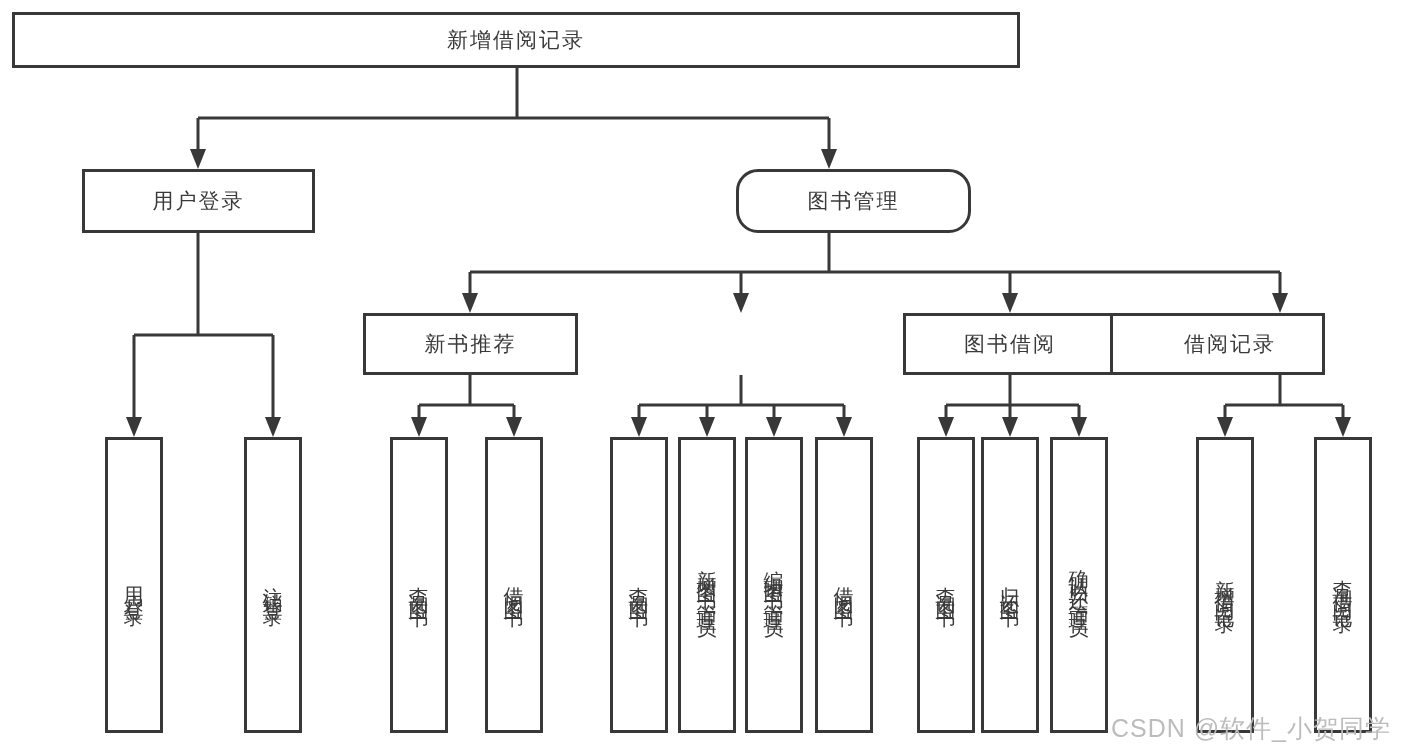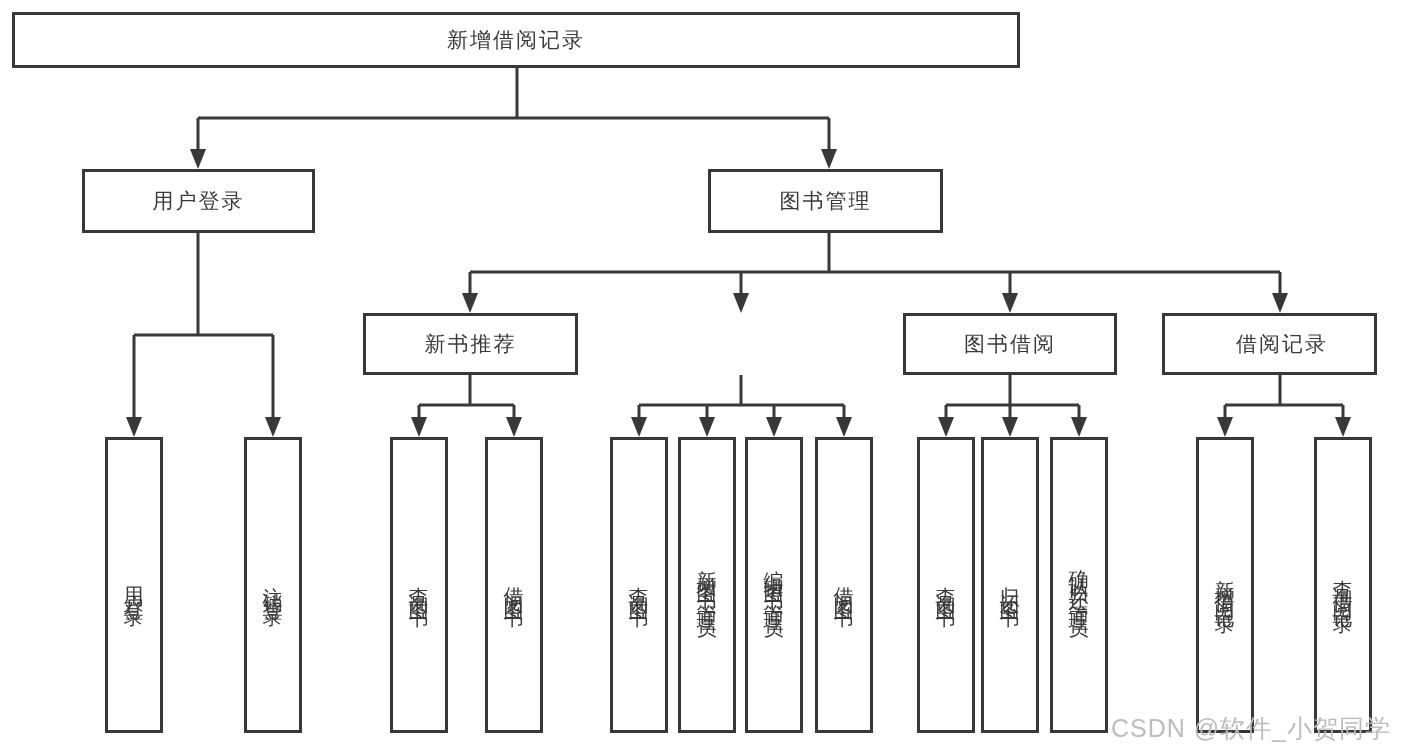--- a/index.html
+++ b/index.html
@@ -72,25 +72,25 @@
       <polygon points="1010,437 1002,417 1018,417"></polygon>
       <polygon points="1079,437 1071,417 1087,417"></polygon>
       <polygon points="1225,437 1217,417 1233,417"></polygon>
       <polygon points="1343,437 1335,417 1351,417"></polygon>
     </g>
   </svg>
 
   <div class="node hbox" style="left:12px;top:12px;width:1008px;height:56px;">新增借阅记录</div>
 
   <div class="node hbox" style="left:82px;top:169px;width:233px;height:64px;">用户登录</div>
-  <div class="node hbox" style="left:708px;top:169px;width:235px;height:64px;">图书管理</div>
+  <div class="node hbox" style="left:736px;top:169px;width:235px;height:64px;border-radius:22px;">图书管理</div>
 
   <div class="node hbox" style="left:363px;top:313px;width:215px;height:62px;">新书推荐</div>
   <div class="node hbox" style="left:903px;top:313px;width:214px;height:62px;">图书借阅</div>
-  <div class="node hbox" style="left:1162px;top:313px;width:215px;height:62px;padding-left:25px;">借阅记录</div>
+  <div class="node hbox" style="left:1110px;top:313px;width:215px;height:62px;padding-left:25px;">借阅记录</div>
 
   <div class="node vbox" style="left:105px;top:437px;width:58px;height:296px;">
     <span class="vtext">用户登录</span>
   </div>
   <div class="node vbox" style="left:244px;top:437px;width:58px;height:296px;">
     <span class="vtext">注销登录</span>
   </div>
 
   <div class="node vbox" style="left:390px;top:437px;width:58px;height:296px;">
     <span class="vtext">查询图书</span>

